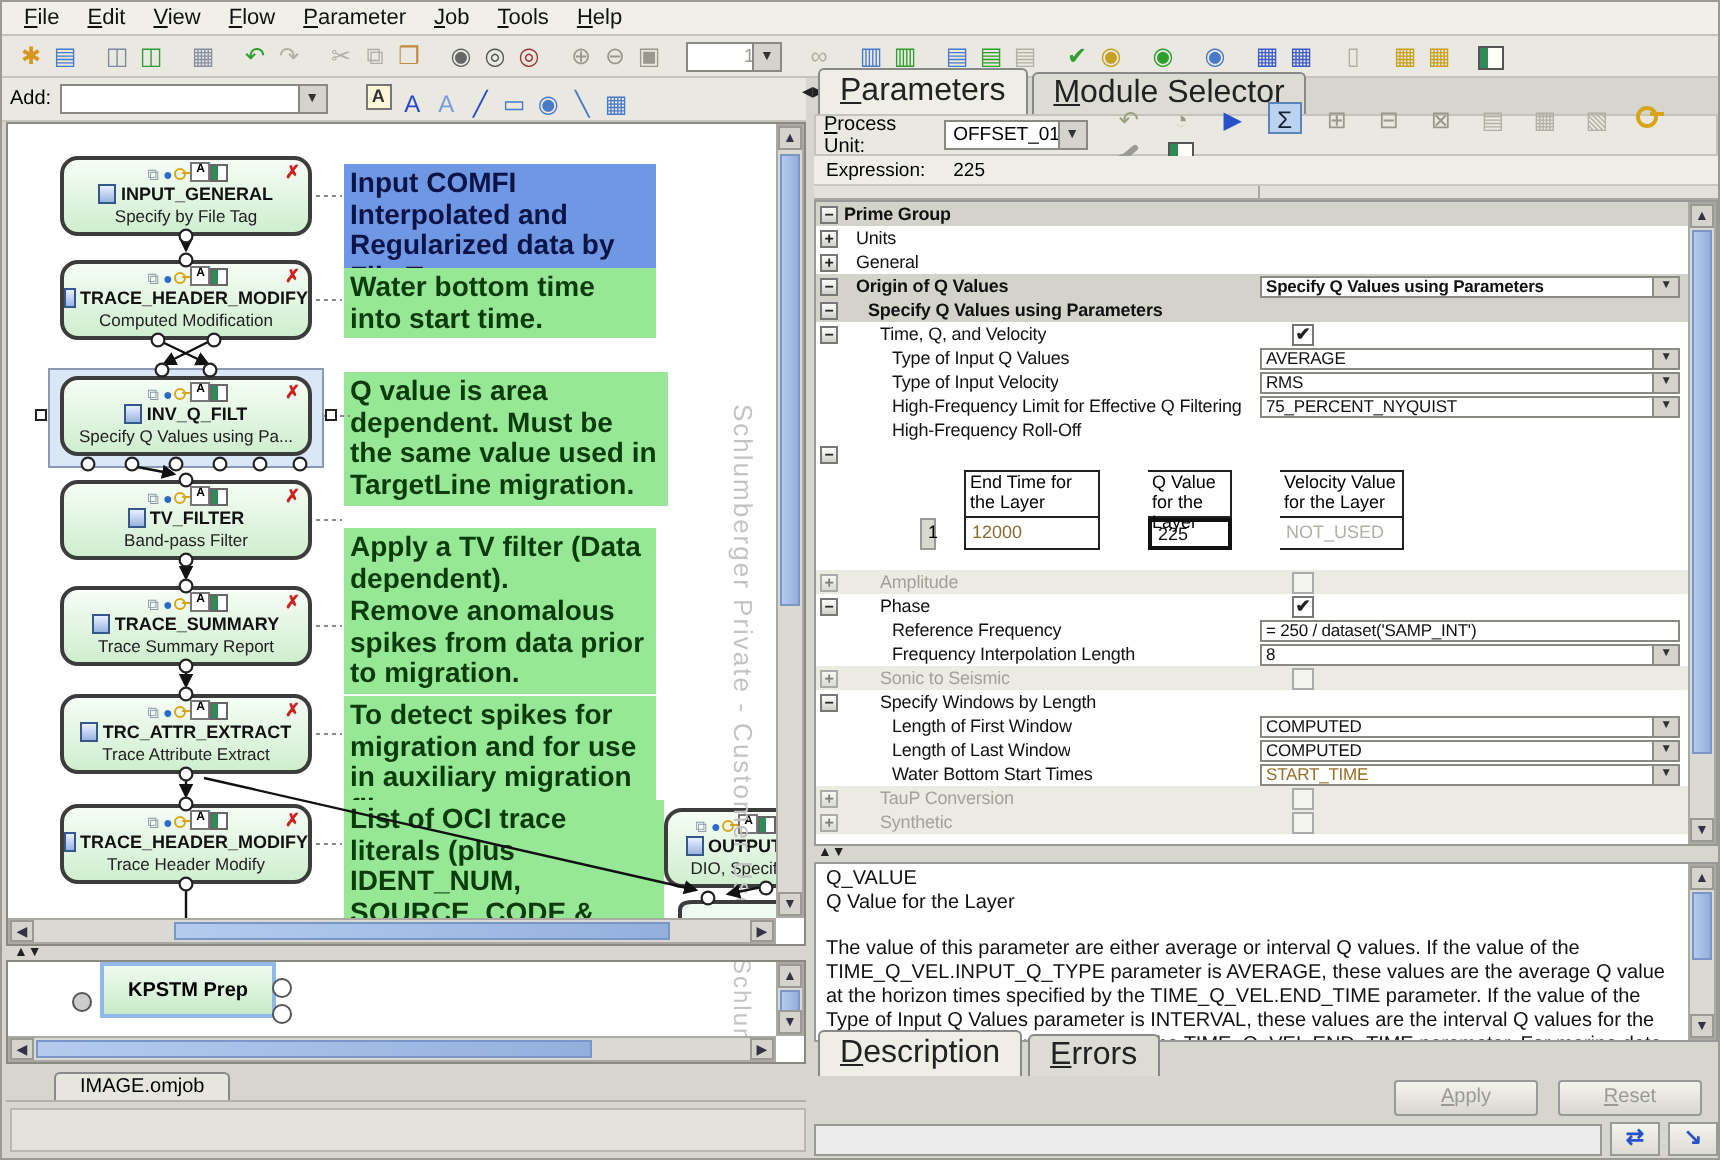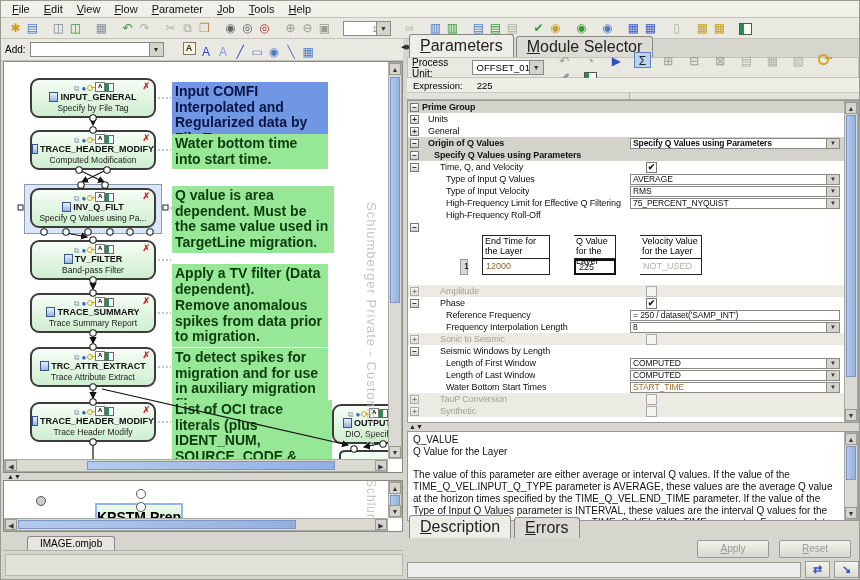--- a/index.html
+++ b/index.html
@@ -320,21 +320,21 @@
       <span class="sbtn" style="left:0;top:0;height:11px;">◀</span>
       <div class="thumb" style="top:1px;left:82px;width:248px;height:9px;"></div>
       <span class="sbtn" style="right:0;top:0;height:11px;">▶</span>
     </div>
   </div>
 
   <div class="hsplit" style="left:6px;top:472px;">▲▼</div>
 
   <div id="subflow" style="position:absolute;left:2px;top:479px;width:400px;height:52px;border:1px solid #8a8a82;background:#fff;box-sizing:border-box;">
     <div id="canvas2" style="position:absolute;left:0;top:0;width:384px;height:38px;overflow:hidden;">
-        <div style="position: absolute; left: 46px; top: 22px; width: 88px; height: 28px; border: 2px solid rgb(144, 184, 232); background: linear-gradient(rgb(239, 251, 239), rgb(200, 234, 200)); display: flex; align-items: center; justify-content: center; font-size: 14px; font-weight: bold; box-sizing: border-box; margin-left: 45px;">KPSTM Prep</div>
+        <div style="position: absolute; left: 46px; top: 0; width: 88px; height: 28px; border: 2px solid rgb(144, 184, 232); background: linear-gradient(rgb(239, 251, 239), rgb(200, 234, 200)); display: flex; align-items: center; justify-content: center; font-size: 10px; font-weight: bold; box-sizing: border-box;">KPSTM Prep</div>
         <div class="wm" style="left: 360px; top: -2px; font-size: 12px;">Schlumberger Private - Customer Use</div>
         <svg class="overlay" width="384" height="38">
           <circle cx="37" cy="20" r="4.5" fill="#ccc" stroke="#555"></circle>
           <circle cx="137" cy="13" r="4.5" fill="#fff" stroke="#555"></circle>
           <circle cx="137" cy="26" r="4.5" fill="#fff" stroke="#555"></circle>
         </svg>
       </div>
     <div class="sb" style="right:0;top:0;width:14px;height:37px;">
       <span class="sbtn" style="top:0;left:0;">▲</span>
       <div class="thumb" style="left:1px;top:13px;width:10px;height:11px;"></div>
@@ -493,21 +493,21 @@
           </div>
           <div class="prow disabled">
             <span class="exp">+</span>
             <span class="plabel" style="margin-left: 18px;">Sonic to Seismic</span>
             <span class="pctl">
               <span class="cb"></span>
             </span>
           </div>
           <div class="prow normal">
             <span class="exp">−</span>
-            <span class="plabel" style="margin-left: 18px;">Seismic Windows by Length</span>
+            <span class="plabel" style="margin-left: 18px;">Specify Windows by Length</span>
           </div>
           <div class="prow normal">
             <span style="width: 14px; flex: 0 0 auto;"></span>
             <span class="plabel" style="margin-left: 24px;">Length of First Window</span>
             <span class="pctl">
               <span class="dd">
                 <span class="v">COMPUTED</span>
                 <span class="b">▼</span>
               </span>
             </span>

